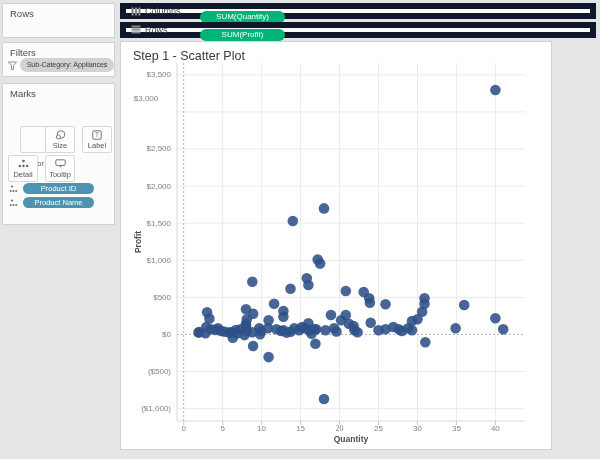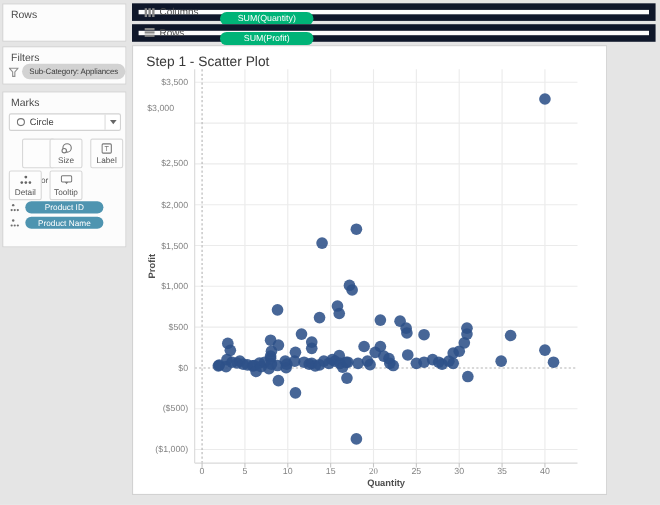--- a/index.html
+++ b/index.html
@@ -61,29 +61,20 @@
   <div class="card-title">Filters</div>
   <svg class="ico" style="position:absolute;left:5px;top:18px;" width="9" height="9" viewBox="0 0 9 9">
     <path d="M0.5 1 h8 l-3 3.4 v4 h-2 v-4 z" fill="none" stroke="#8f8f8f" stroke-width="1"></path>
   </svg>
   <div class="pill gray">Sub-Category: Appliances</div>
 </div>
 
 <div class="card" style="left:2px;top:83px;width:113px;height:142px;">
   <div class="card-title">Marks</div>
 
-  <div class="marktype">
-    <svg class="ico" style="margin:0 4px 0 6px;" width="8" height="8" viewBox="0 0 8 8">
-      <circle cx="4" cy="4" r="3.2" fill="none" stroke="#777" stroke-width="1"></circle>
-    </svg>
-    <span>Circle</span>
-    <span class="caret">
-        <i></i>
-      </span>
-  </div>
 
   <div class="mark-btn" style="left:17px;top:42px;gap:48px;">
     <svg class="ico" width="10" height="10" viewBox="0 0 10 10">
       <circle cx="3" cy="1.8" r="1.4" fill="#d95f5f"></circle>
         <circle cx="7.4" cy="1.8" r="1.4" fill="#5d89b4"></circle>
       <circle cx="3" cy="5.2" r="1.4" fill="#d95f5f"></circle>
         <circle cx="7.4" cy="5.2" r="1.4" fill="#5d89b4"></circle>
       <circle cx="3" cy="8.6" r="1.4" fill="#bfbfbf"></circle>
         <circle cx="7.4" cy="8.6" r="1.4" fill="#bfbfbf"></circle>
     </svg>

